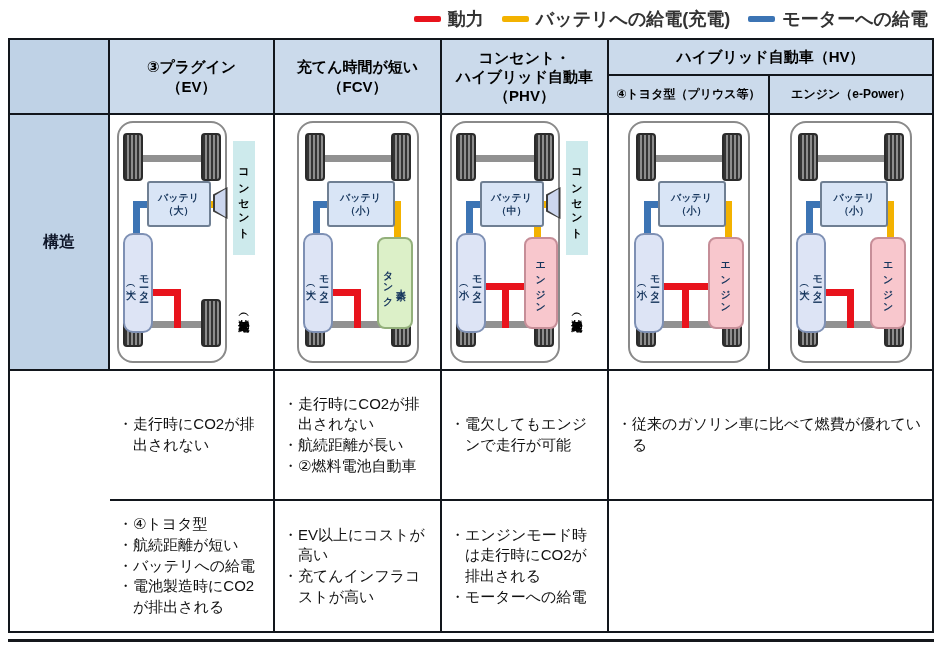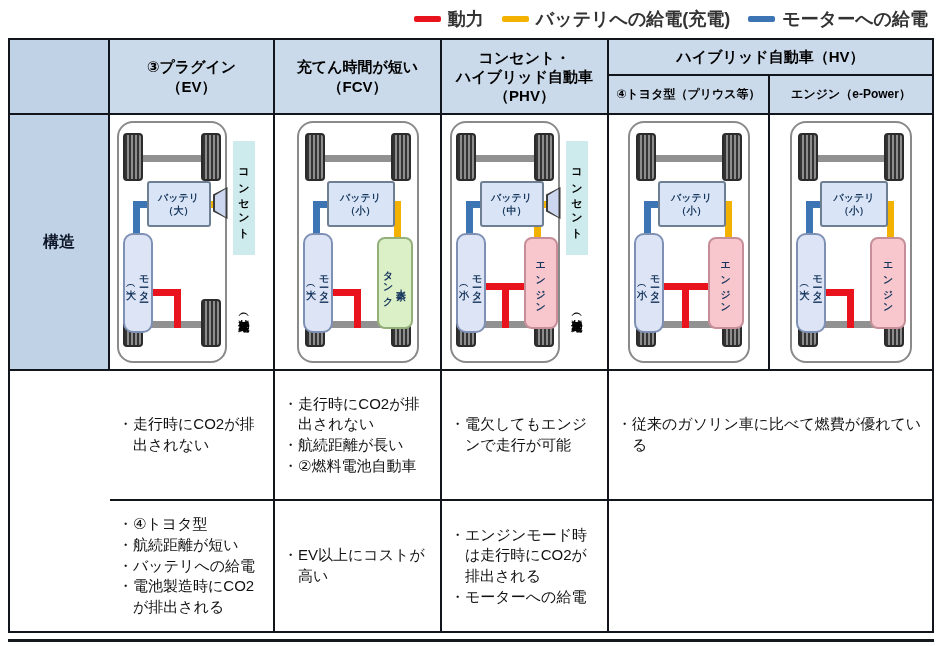--- a/index.html
+++ b/index.html
@@ -226,20 +226,21 @@
       </div>
 
     <div class="cell txt no-b" style="grid-area:5/2/6/3">
         <div class="bullet">・④トヨタ型</div>
         <div class="bullet">・航続距離が短い</div>
         <div class="bullet">・バッテリへの給電</div>
         <div class="bullet">・電池製造時にCO2が排出される</div>
       </div>
     <div class="cell txt no-b" style="grid-area:5/3/6/4">
         <div class="bullet">・EV以上にコストが高い</div>
+        <div class="bullet">・充てんインフラコストが高い</div>
       </div>
     <div class="cell txt no-b" style="grid-area:5/4/6/5">
         <div class="bullet">・エンジンモード時は走行時にCO2が排出される</div>
         <div class="bullet">・モーターへの給電</div>
       </div>
   </div>
 
   <div class="bottom-rule"></div>
 </div>
 

